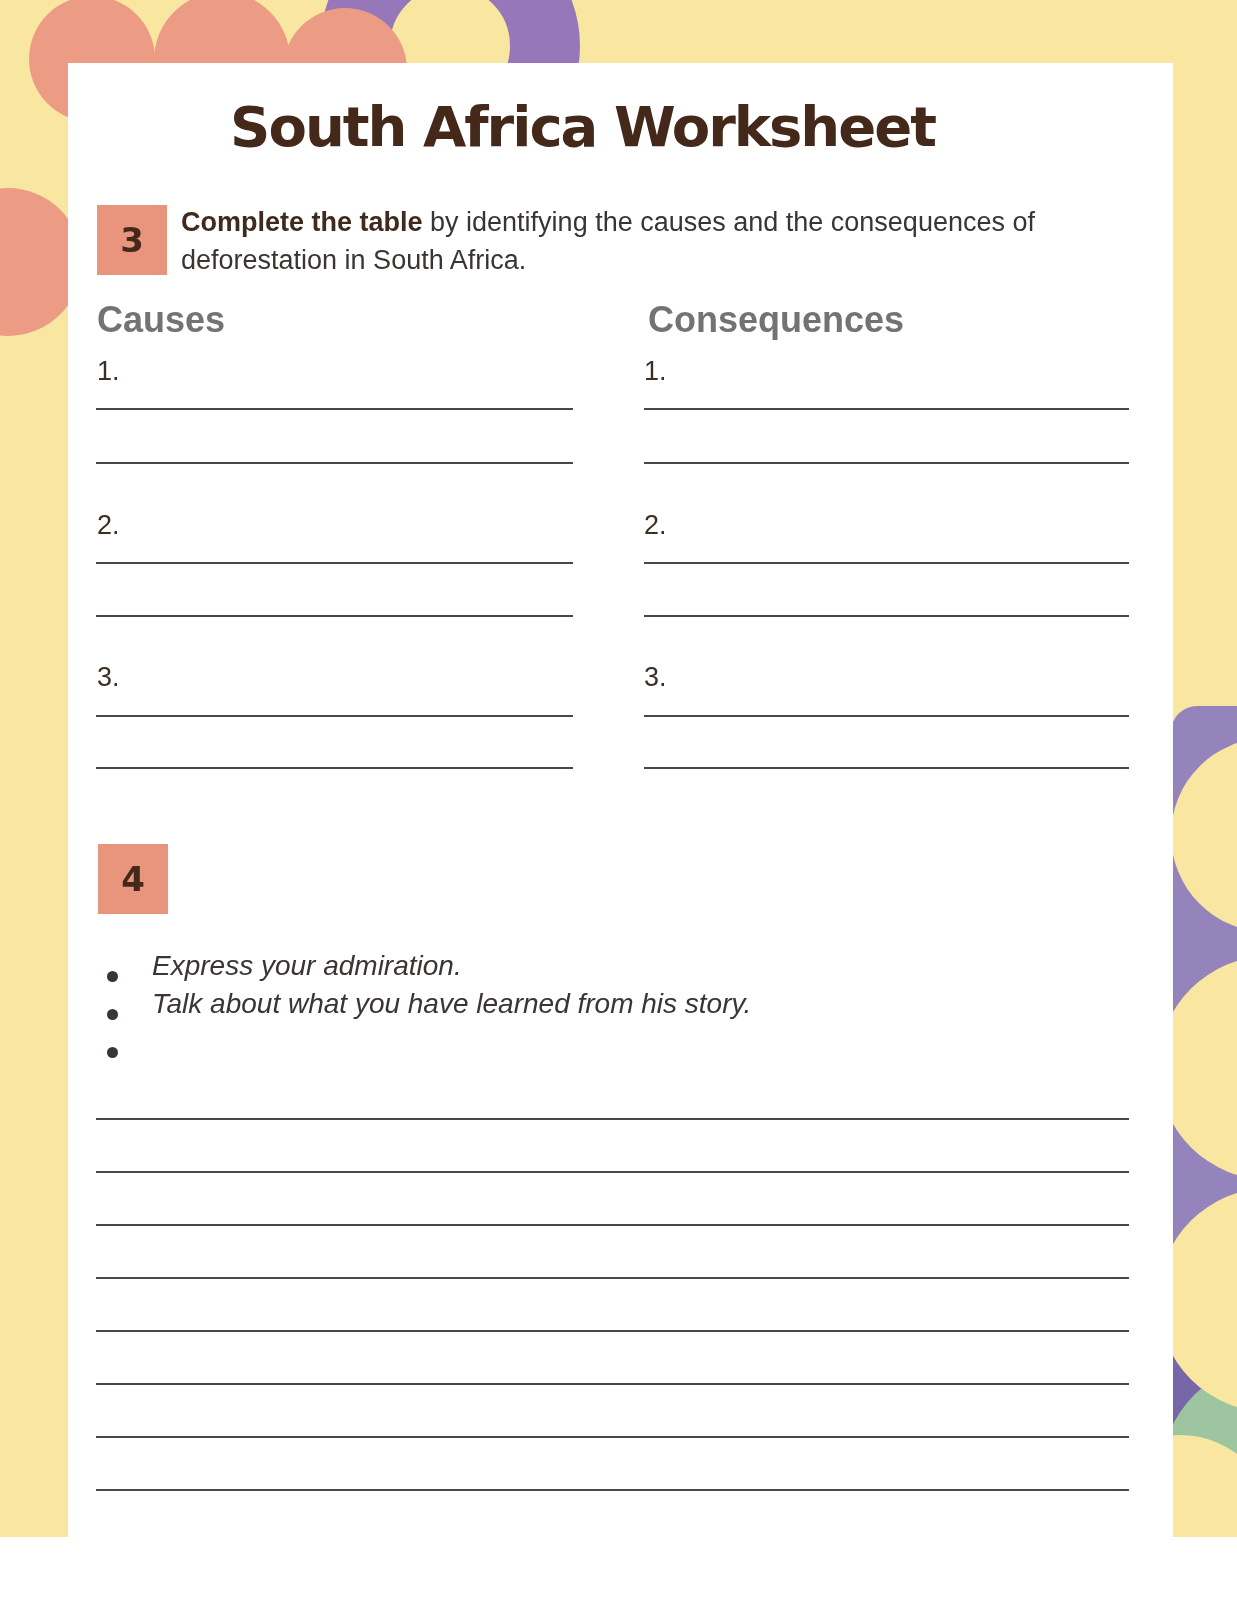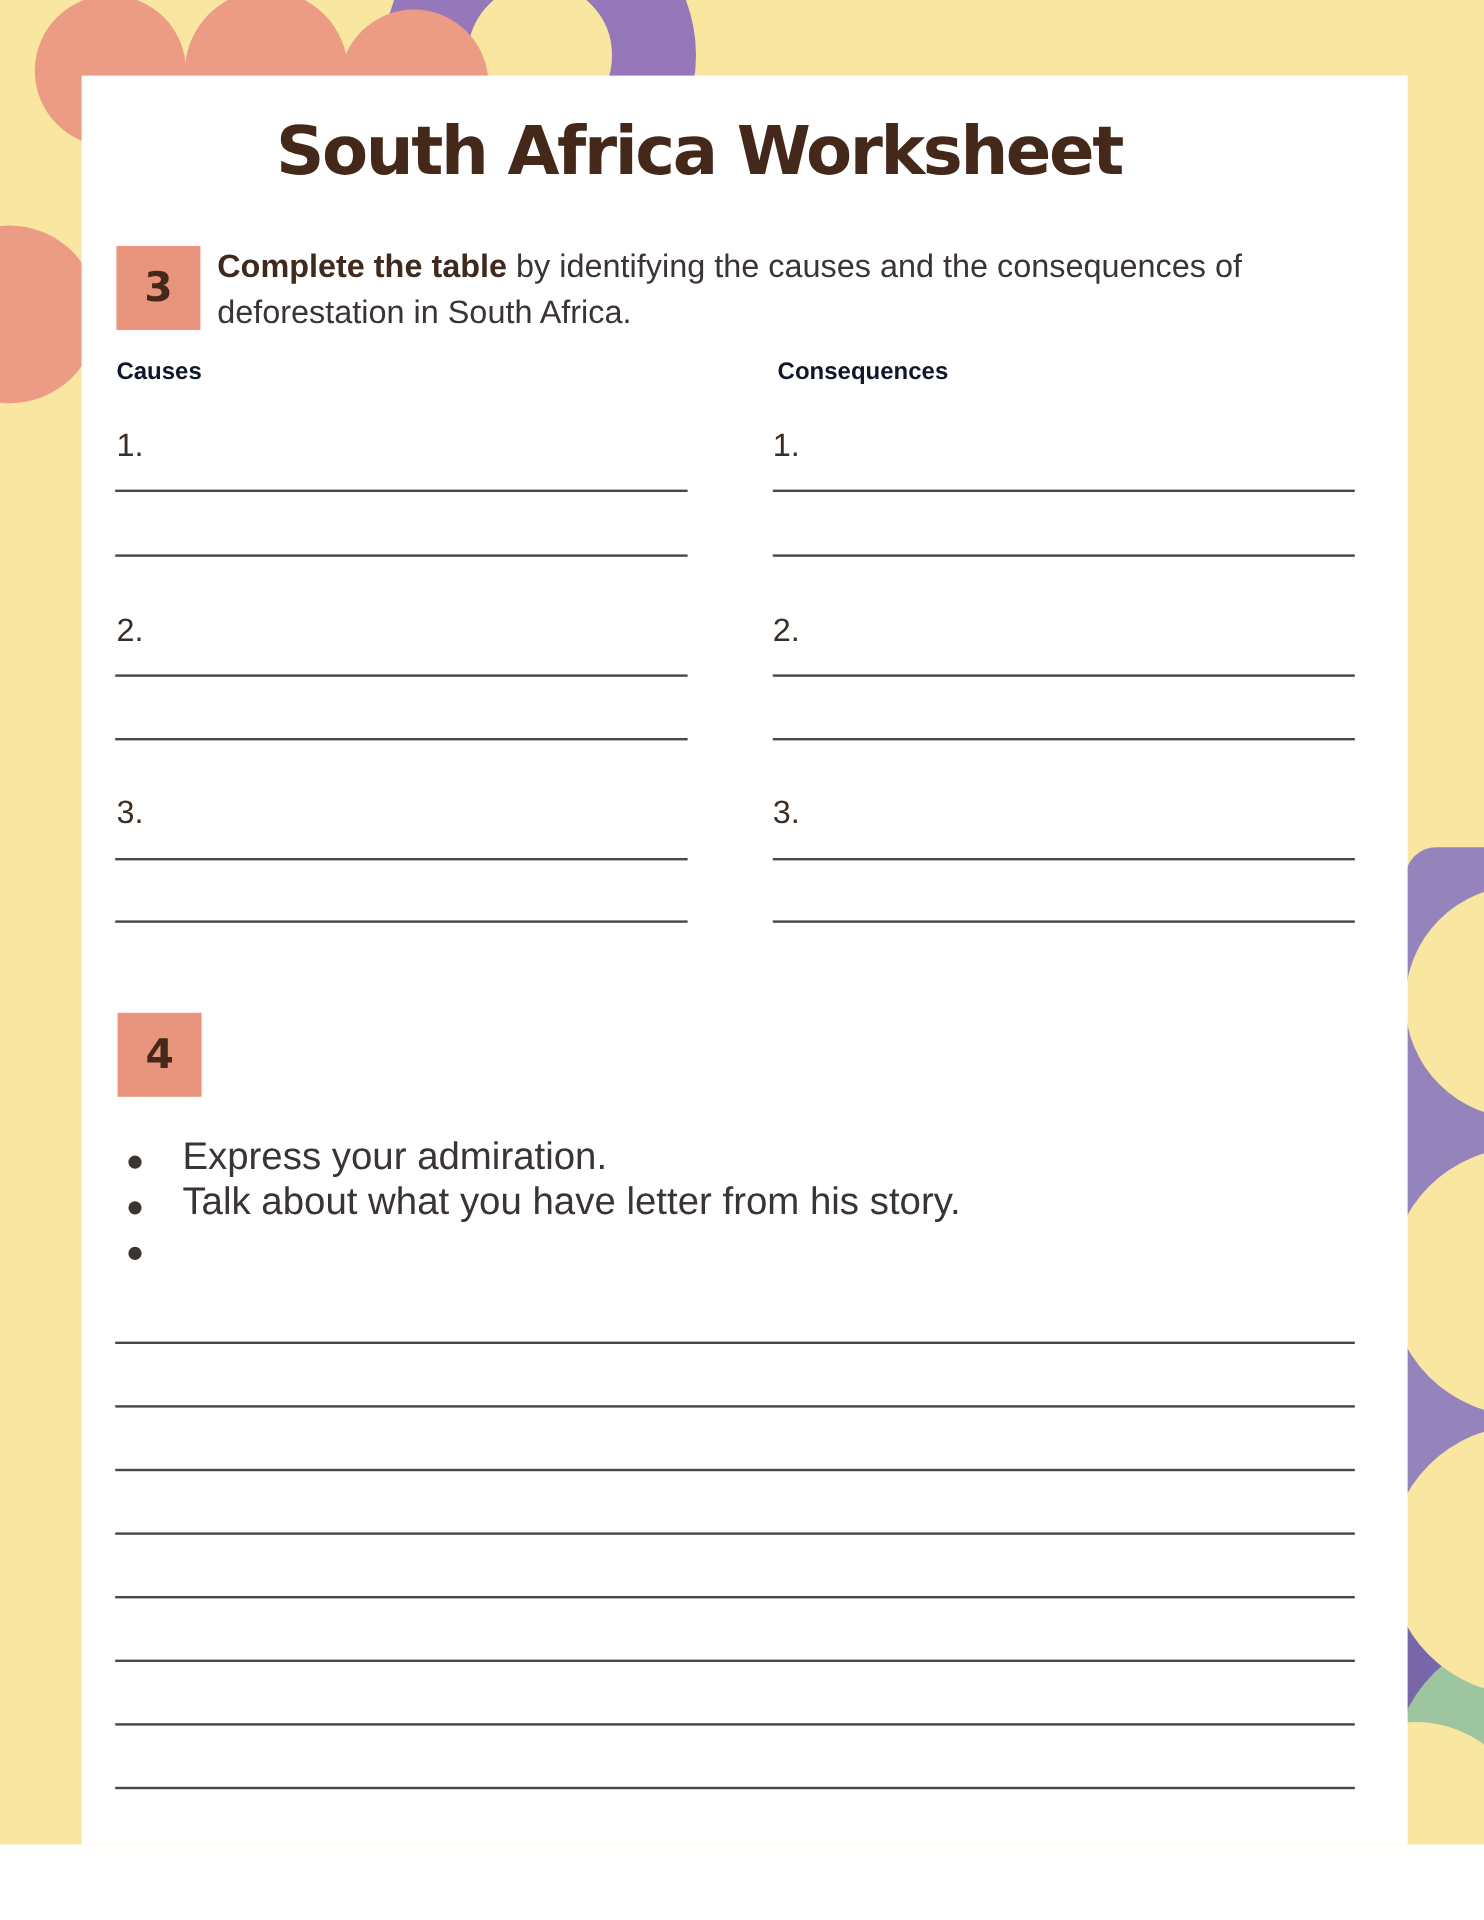--- a/index.html
+++ b/index.html
@@ -33,25 +33,25 @@
     font-family:"DejaVu Sans", sans-serif; font-weight:bold; font-size:56px;
     letter-spacing:-2px; color:#44291B;
   }
   .num-box {
     width:70px; height:70px; background:#E9947C;
     display:flex; align-items:center; justify-content:center;
     font-family:"DejaVu Sans", sans-serif; font-weight:bold; font-size:34px; color:#44291B;
   }
   .instruction { width:962px; font-size:27px; line-height:38px; color:#3A3432; }
   .instruction b, .b { font-weight:bold; color:#402A1D;text-align:right; }
-  .col-header { font-size:20px; font-weight:bold; color:#0f172a; }
+  .col-header { font-size:36px; font-weight:bold; color:#737373; }
   .row-label { font-size:27px; color:#3B2E25; }
   .rule { position:absolute; height:0; border-top:2px solid #4E4642; z-index:6; }
   .bullets { left:101px; top:944px; width:1000px; }
-  .bullet-row { display:flex; align-items:center; height:38px; font-size:32px; color:#3A3432; }
+  .bullet-row { display:flex; align-items:flex-end; height:38px; font-size:28px; color:#3A3432;font-style:italic; }
   .dot { width:11px; height:11px; border-radius:50%; background:#3A3432; margin:11px 34px 0 6px; flex:0 0 auto; }
 </style>
 </head>
 <body>
 
 <div class="page">
 
   <div class="c salmon z2" style="left:29px; top:-4px; width:126px; height:126px;"></div>
   <div class="c salmon z2" style="left:154px; top:-8px; width:136px; height:136px;"></div>
   <div class="ring"></div>
@@ -104,21 +104,21 @@
     <span>4</span>
   </div>
 
   <div class="content bullets">
     <div class="bullet-row">
       <span class="dot"></span>
       <span>Express your admiration.</span>
     </div>
     <div class="bullet-row">
       <span class="dot"></span>
-      <span>Talk about what you have letter from his story.</span>
+      <span>Talk about what you have learned from his story.</span>
     </div>
     <div class="bullet-row">
       <span class="dot"></span>
     </div>
   </div>
 
   <div class="rule" style="left:96px; top:1118px; width:1033px;"></div>
   <div class="rule" style="left:96px; top:1171px; width:1033px;"></div>
   <div class="rule" style="left:96px; top:1224px; width:1033px;"></div>
   <div class="rule" style="left:96px; top:1277px; width:1033px;"></div>

